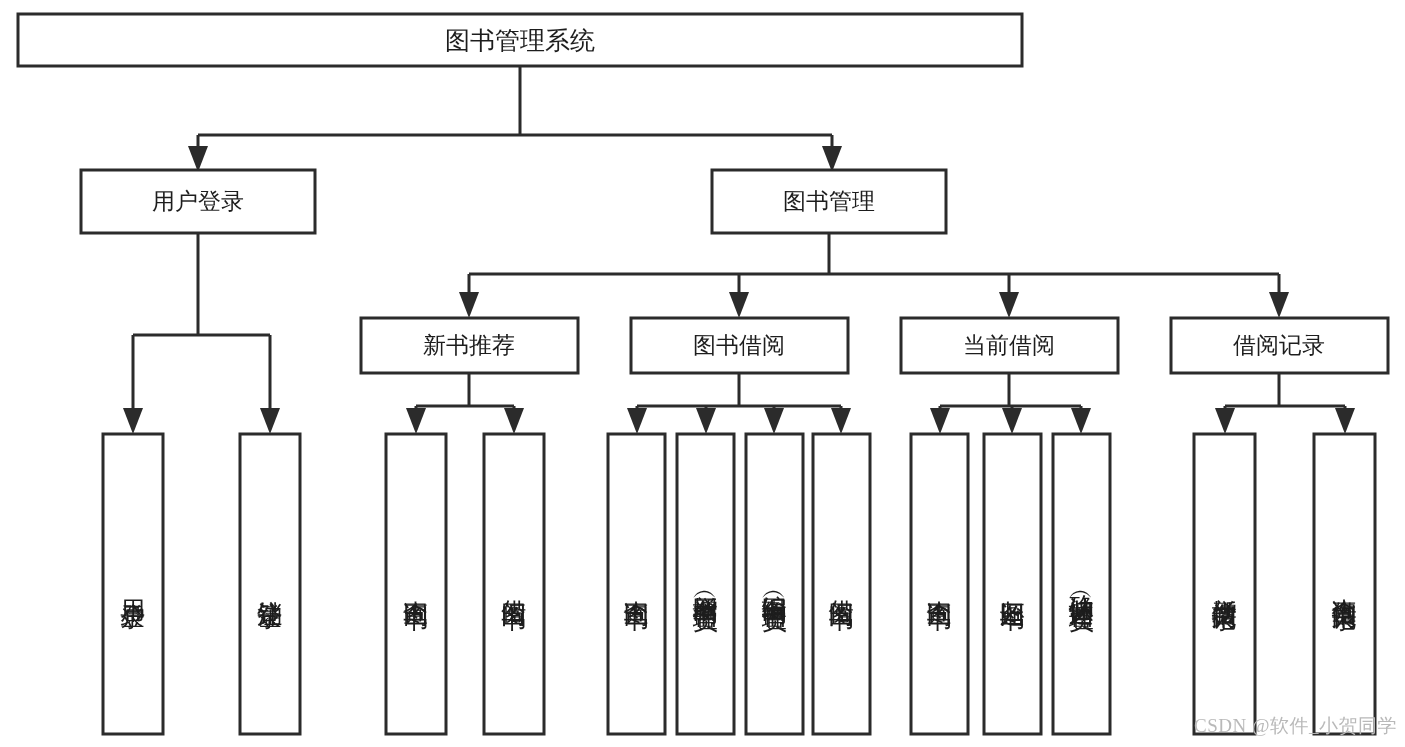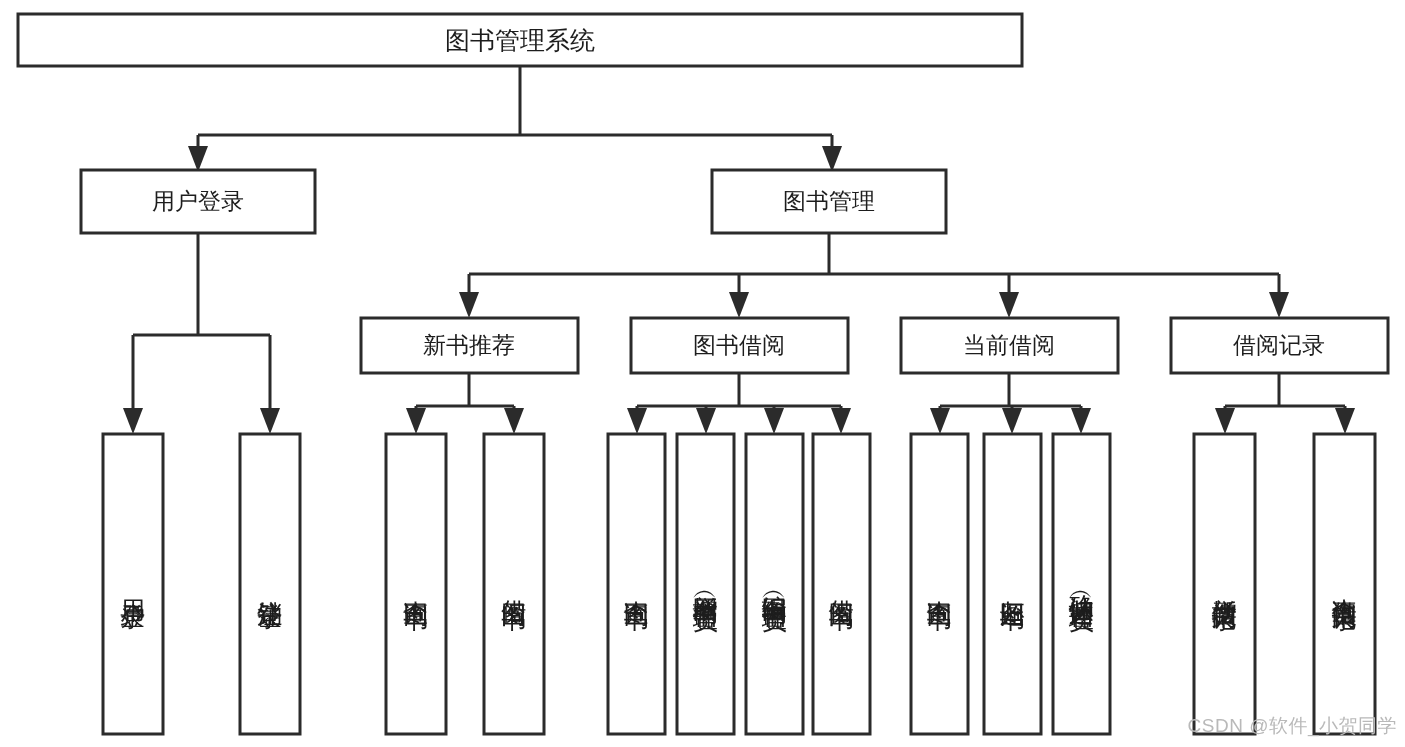--- a/index.html
+++ b/index.html
@@ -64,21 +64,21 @@
     line-height: 1.05;
     letter-spacing: 2px;
     color: #1d1d1d;
     white-space: nowrap;
     text-align: center;
   }
   .watermark {
     position: absolute;
     right: 8px;
     bottom: 8px;
-    font-family: Liberation Sans, sans-serif;
+    font-family: Liberation Serif, serif;
     font-size: 19px;
     color: #b9b9b9;
     letter-spacing: 0.5px;
     user-select: none;
   }
 </style>
 </head>
 <body>
 
 <div id="diagram-root">

